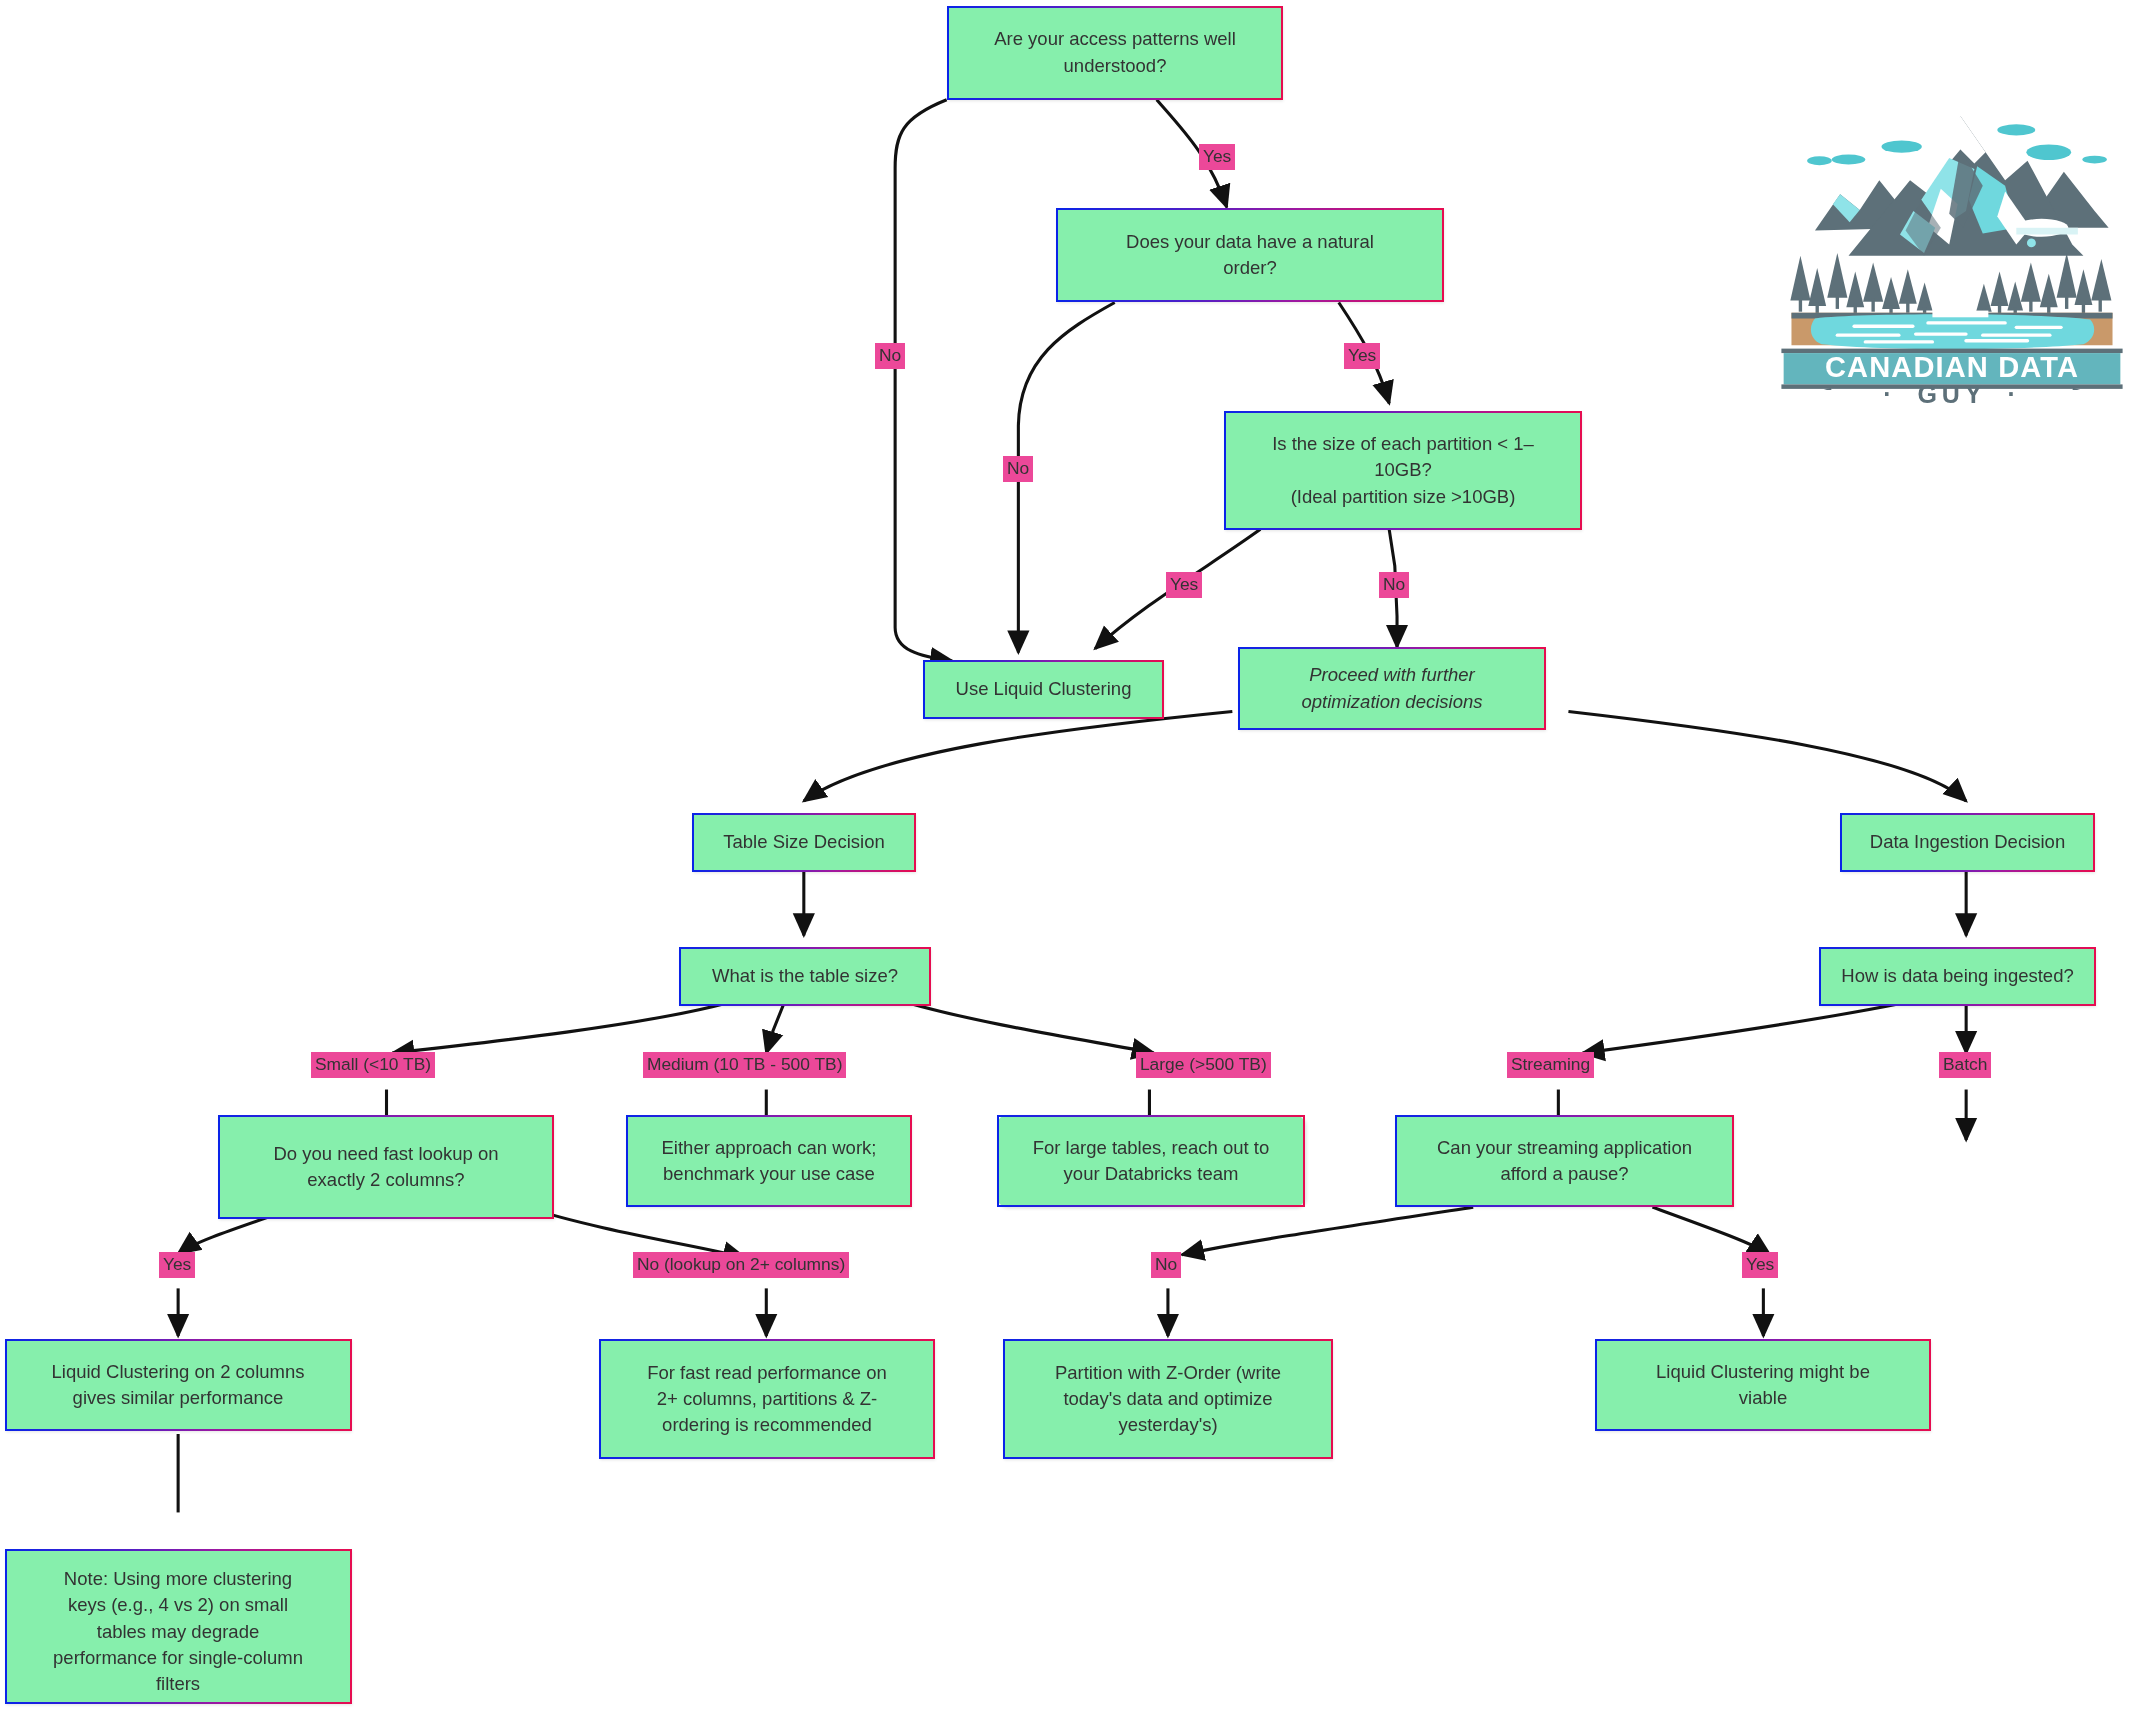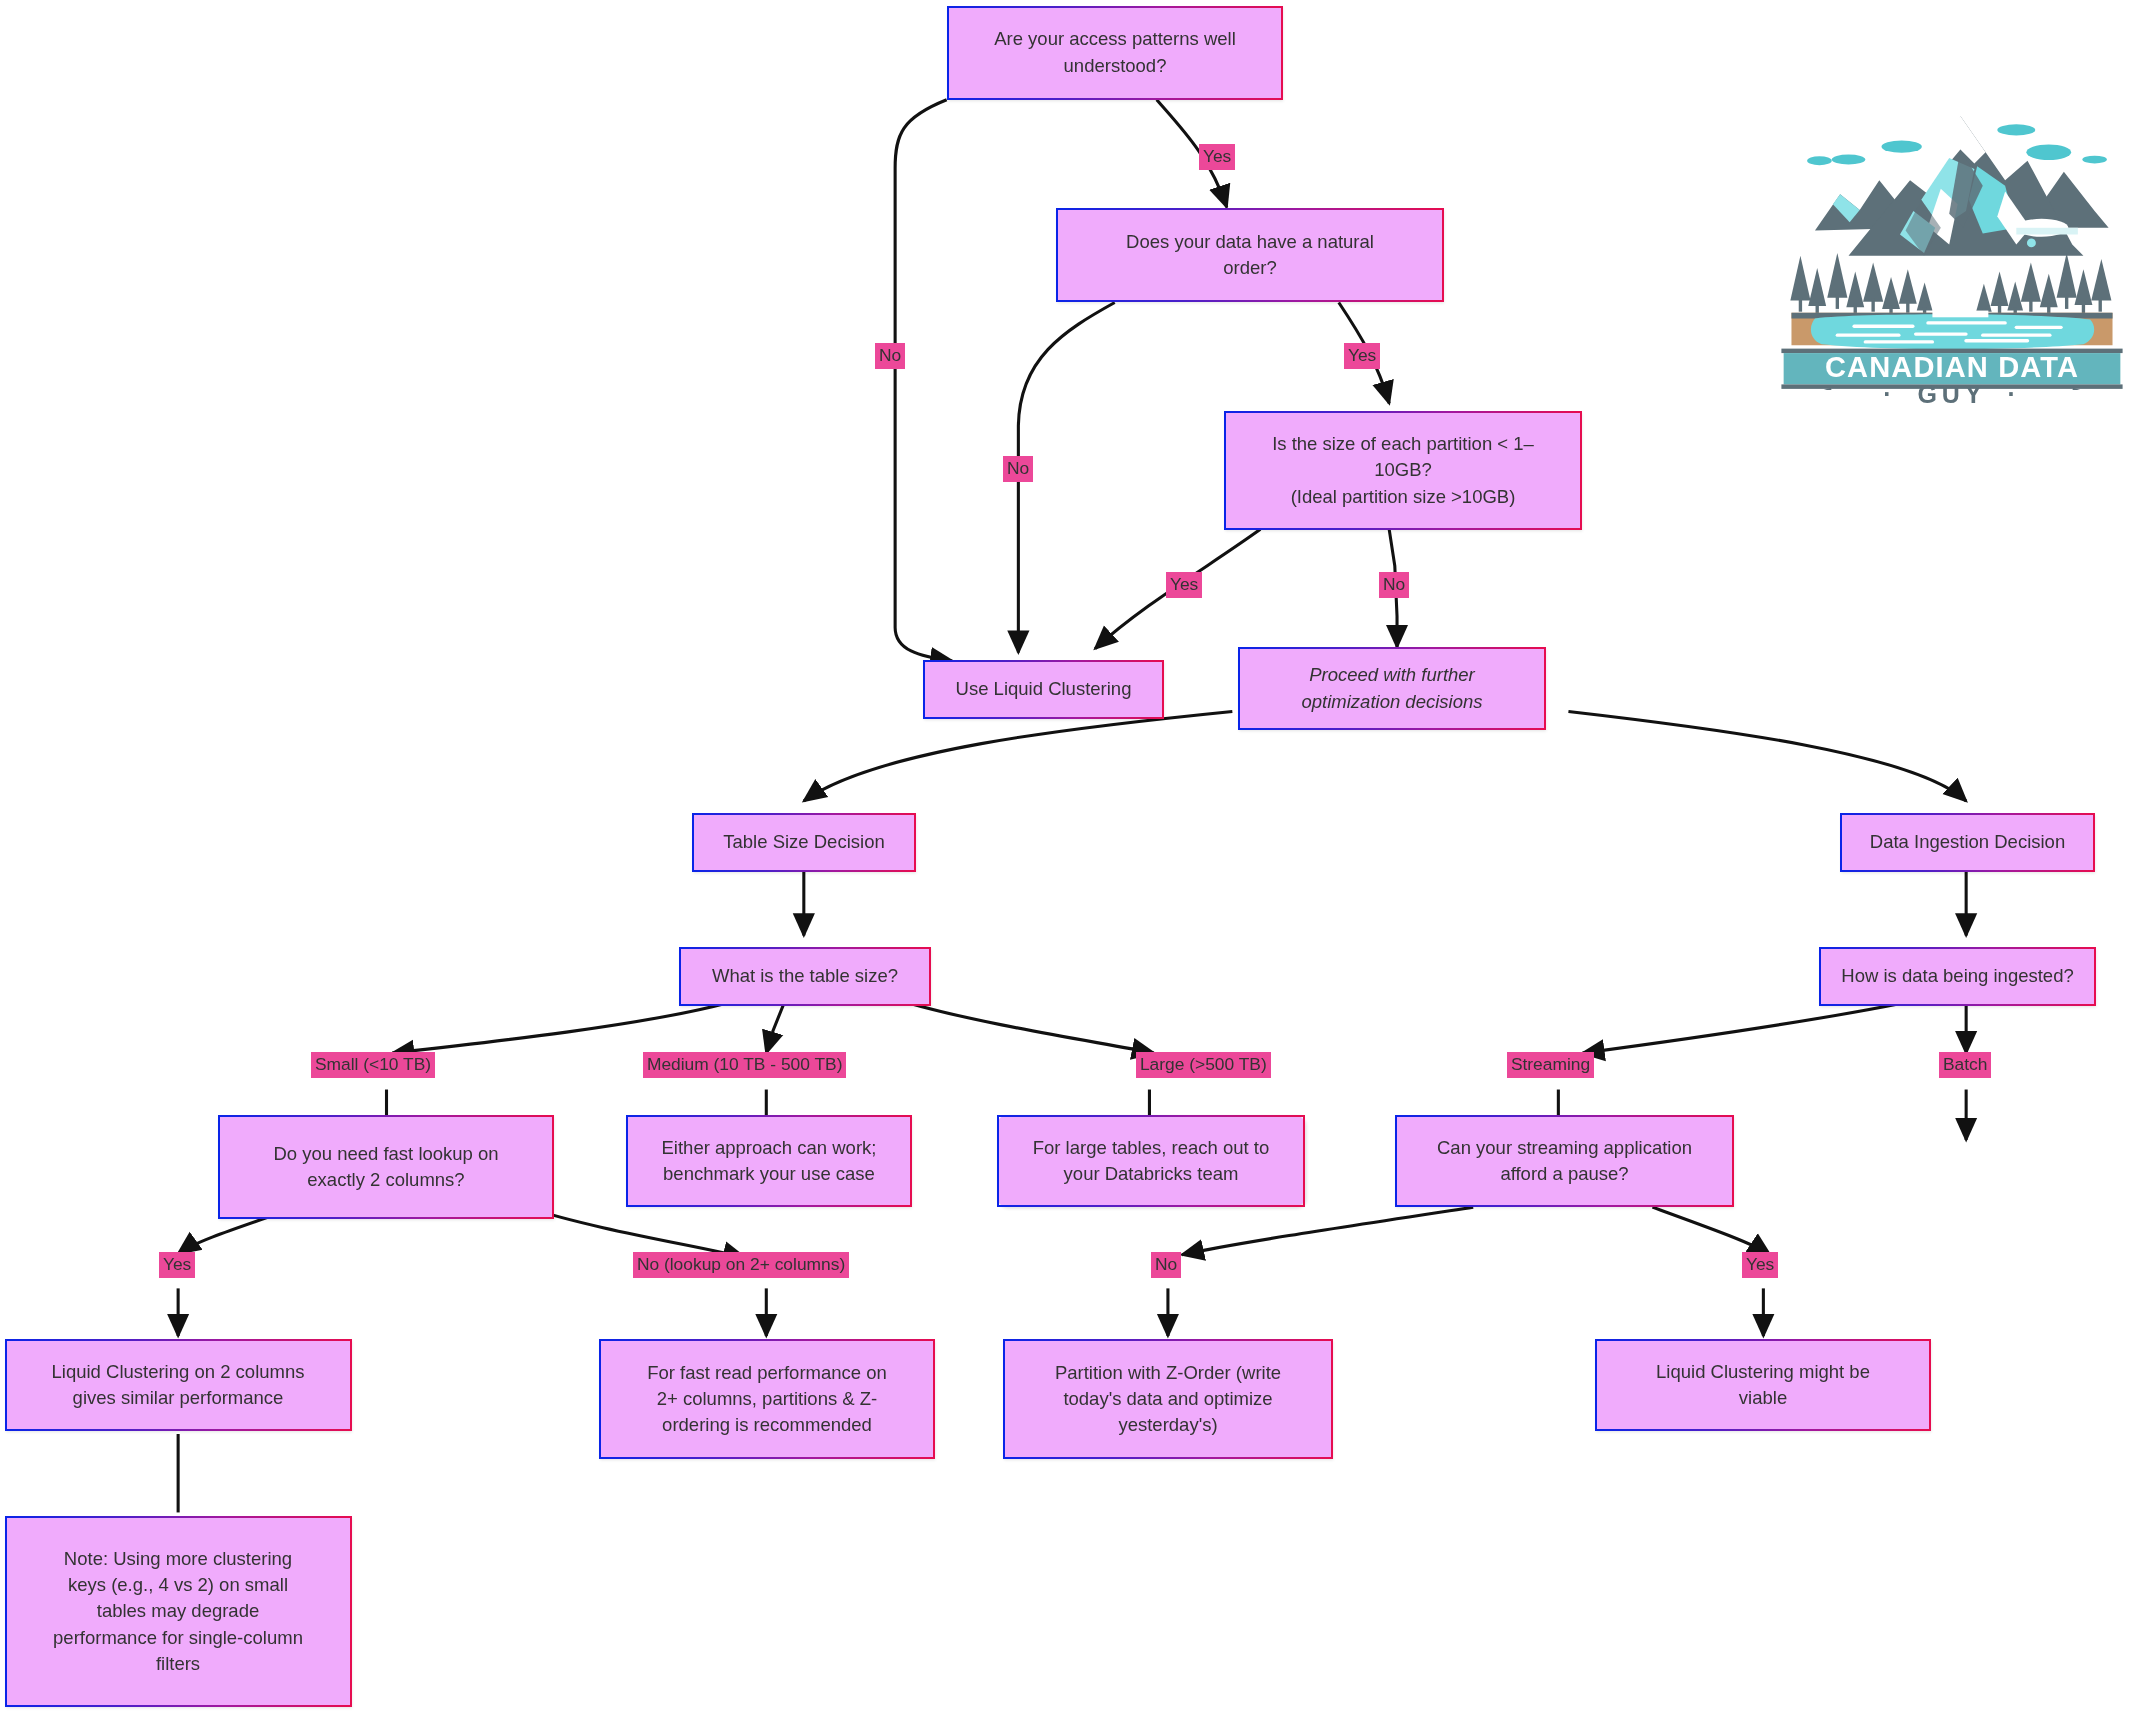--- a/index.html
+++ b/index.html
@@ -19,21 +19,21 @@
   }
   svg.edges {
     position: absolute;
     left: 0; top: 0;
     width: 2151px; height: 1713px;
     pointer-events: none;
   }
   .node {
     position: absolute;
     box-sizing: border-box;
-    background: #f0abfc;
+    background: #86efac;
     border: 2.2px solid transparent;
     border-image: linear-gradient(90deg, #0a24e8 0%, #4b1fc9 33%, #a1189f 63%, #e60c50 100%) 1;
     display: flex;
     align-items: center;
     justify-content: center;
     text-align: center;
     color: #333333;
     font-size: 18.5px;
     line-height: 1.42;
     padding: 4.5px 7.8px;
@@ -199,21 +199,21 @@
     <span style="white-space:pre-line;">Partition with Z-Order (write
 today's data and optimize
 yesterday's)</span>
   </div>
 
   <div class="node" style="left:1595px; top:1339px; width:336px; height:92px;">
     <span style="white-space:pre-line;">Liquid Clustering might be
 viable</span>
   </div>
 
-  <div class="node" style="left:4.5px; top:1516px; width:347px; height:191px;">
+  <div class="node" style="left:4.5px; top:1549px; width:347px; height:155px;align-items:flex-end;">
     <span style="white-space:pre-line;">Note: Using more clustering
 keys (e.g., 4 vs 2) on small
 tables may degrade
 performance for single-column
 filters</span>
   </div>
 
   <div class="elabel" style="left:875px; top:343px;"><span>No</span></div>
 
   <div class="elabel" style="left:1199px; top:144px;"><span>Yes</span></div>

